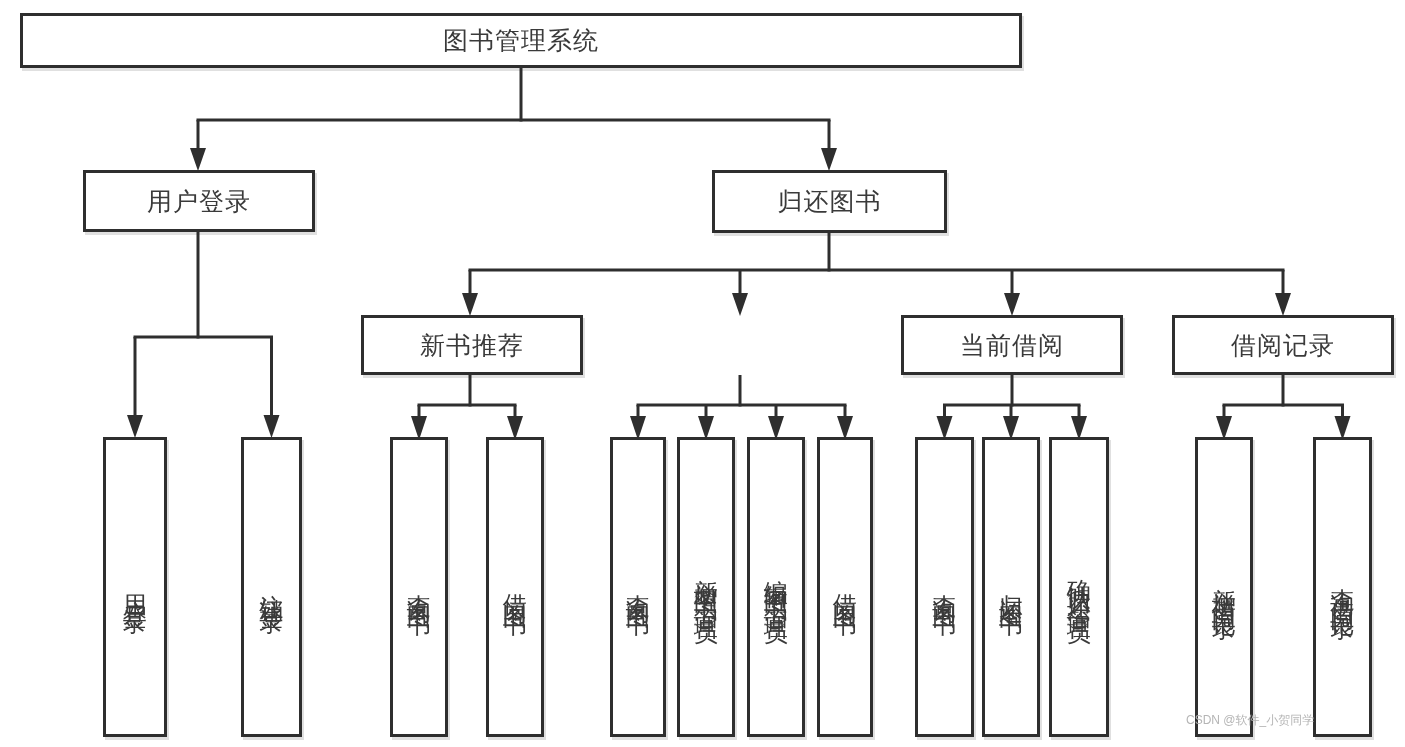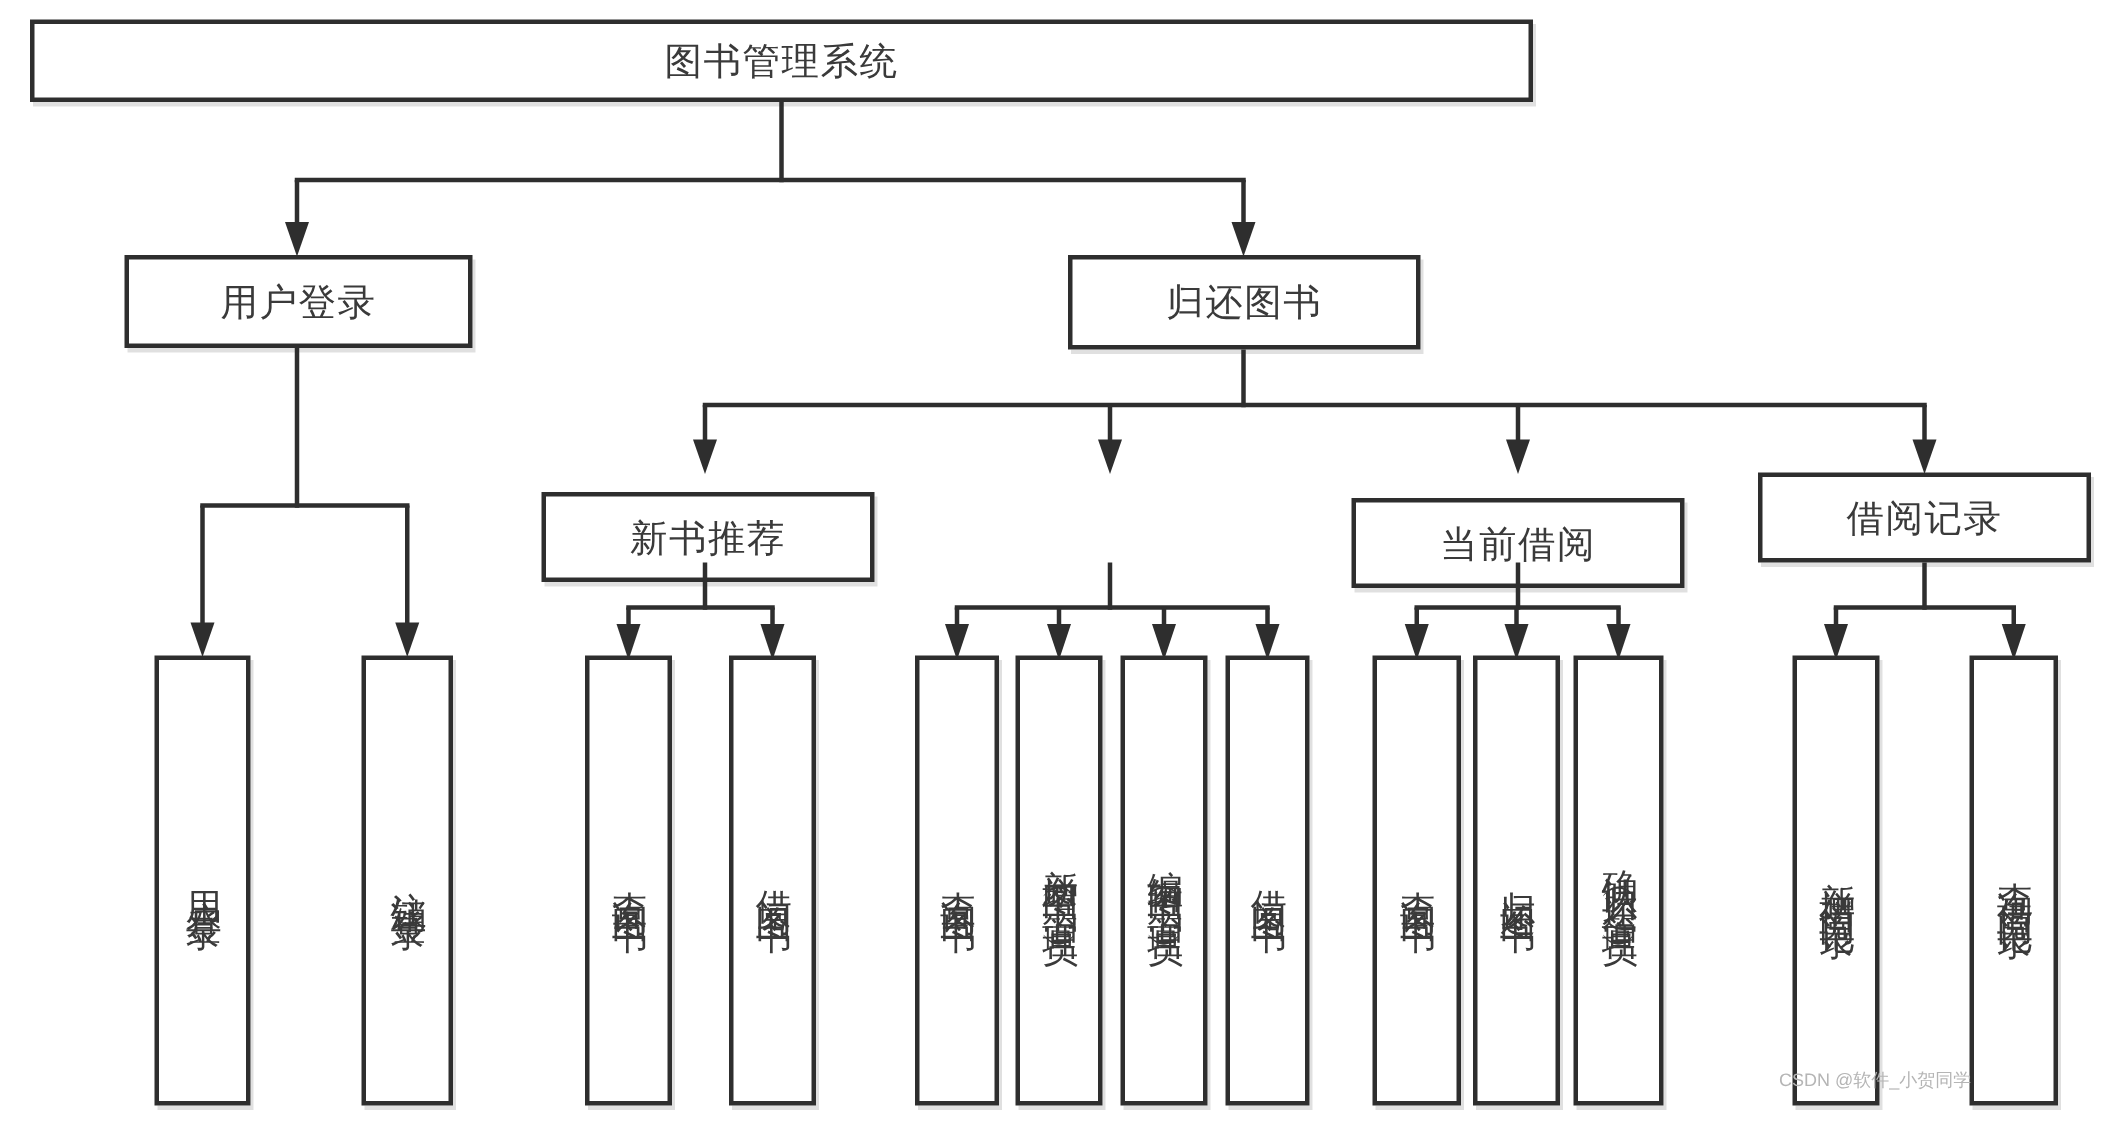--- a/index.html
+++ b/index.html
@@ -137,24 +137,24 @@
     <span>图书管理系统</span>
   </div>
 
   <div class="box hbox" style="left:83px; top:170px; width:232px; height:62px;">
     <span>用户登录</span>
   </div>
   <div class="box hbox" style="left:712px; top:170px; width:235px; height:63px;">
     <span>归还图书</span>
   </div>
 
-  <div class="box hbox" style="left:361px; top:328px; width:222px; height:60px;">
+  <div class="box hbox" style="left:361px; top:315px; width:222px; height:60px;">
     <span>新书推荐</span>
   </div>
-  <div class="box hbox" style="left:901px; top:332px; width:222px; height:60px;">
+  <div class="box hbox" style="left:901px; top:315px; width:222px; height:60px;">
     <span>当前借阅</span>
   </div>
   <div class="box hbox" style="left:1172px; top:315px; width:222px; height:60px;justify-content:center;">
     <span>借阅记录</span>
   </div>
 
   <div class="box leaf" style="left:103px; top:437px; width:64px; height:300px;">
     <span>用户登录</span>
   </div>
   <div class="box leaf" style="left:241px; top:437px; width:61px; height:300px;">

